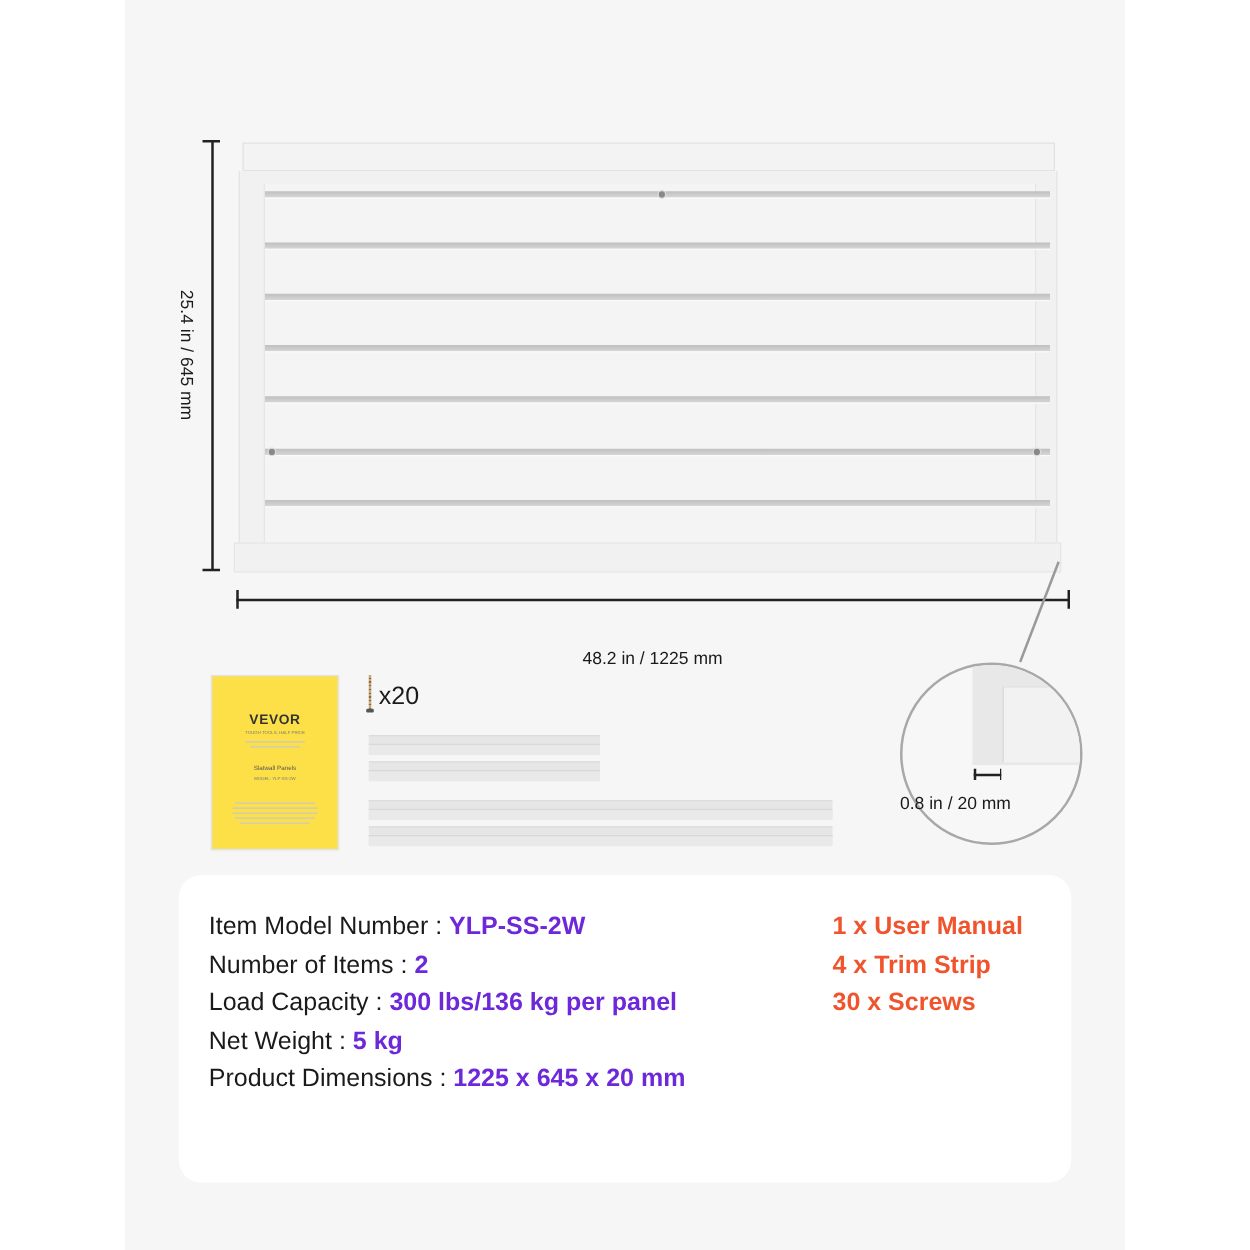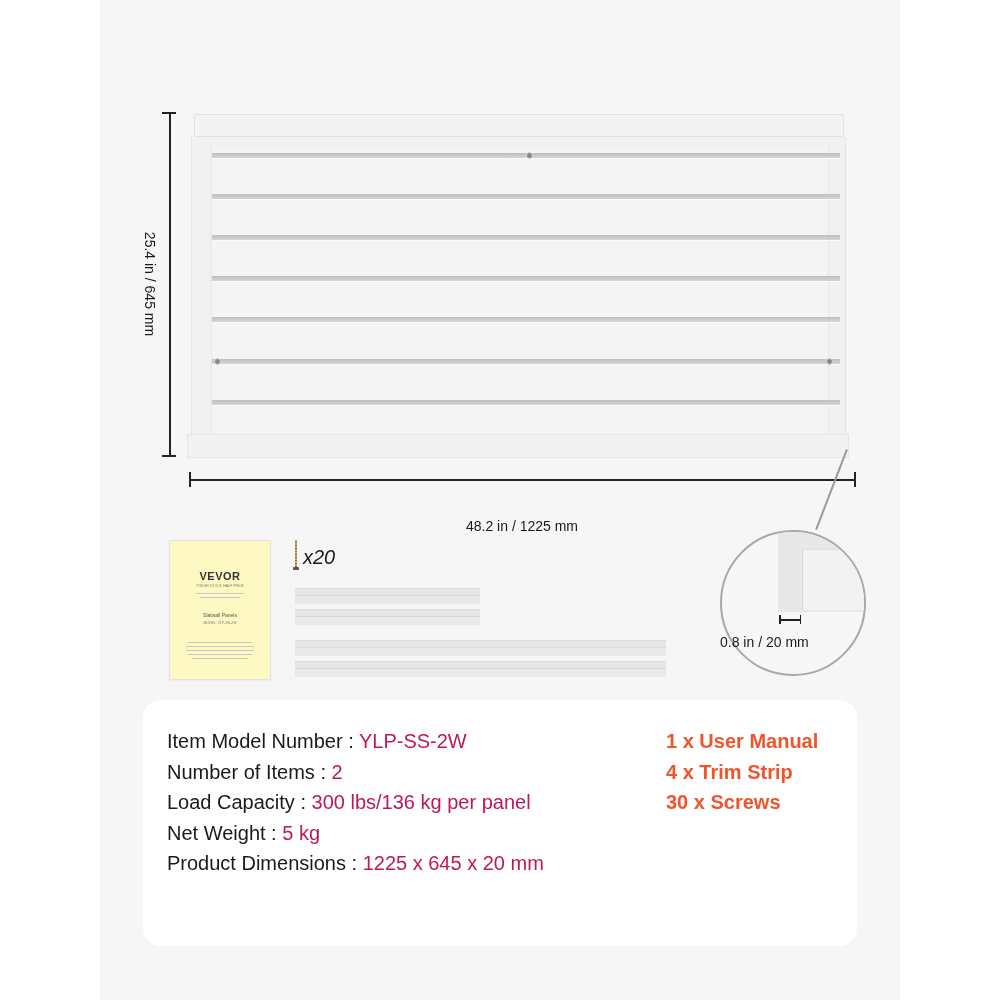--- a/index.html
+++ b/index.html
@@ -41,47 +41,47 @@
   .callout .edge-a { position:absolute; left:56px; top:-2px; width:90px; height:82px; background:#e8e8e8; }
   .callout .edge-b { position:absolute; left:80px; top:17px; width:70px; height:60px; background:#f2f2f2;
                      border-left:1px solid #d6d6d6; border-top:1px solid #e0e0e0; }
   .callout .mini-dim { position:absolute; left:57px; top:83px; width:22px; height:8px; }
   .callout .mini-dim .l { position:absolute; left:0; top:0; width:1.5px; height:9px; background:#222; }
   .callout .mini-dim .r { position:absolute; right:0; top:0; width:1.5px; height:9px; background:#222; }
   .callout .mini-dim .m { position:absolute; left:0; top:4px; width:22px; height:1.5px; background:#222; }
   .callout-label { position:absolute; left:720px; top:634px; width:146px; text-align:left; font-size:14px; }
 
   
-  .manual { position:absolute; left:169px; top:540px; width:100px; height:138px; background:#fef9c3;
+  .manual { position:absolute; left:169px; top:540px; width:100px; height:138px; background:#fde047;
             border:1px solid #e2e2e2; box-shadow: 0 1px 2px rgba(0,0,0,0.05); }
   .manual .brand { position:absolute; left:0; width:100%; top:29px; text-align:center; font-weight:bold;
                    font-size:11px; letter-spacing:0.5px; color:#333; }
   .manual .tag { position:absolute; left:0; width:100%; top:43px; text-align:center; font-size:3.5px; color:#777; }
   .manual .line { position:absolute; height:1px; background:#c8c8c8; }
   .manual .title { position:absolute; left:0; width:100%; top:71px; text-align:center; font-size:5px; color:#555; }
   .manual .model { position:absolute; left:0; width:100%; top:80px; text-align:center; font-size:3.5px; color:#777; }
 
   
   .screw-icon { position:absolute; left:294px; top:540px; width:4px; height:32px; }
   .screw-icon .shaft { position:absolute; left:1px; top:0; width:2px; height:28px;
                        background:repeating-linear-gradient(#c9a87a 0 2px,#8a6a45 2px 3px); }
   .screw-icon .head { position:absolute; left:-1px; top:27px; width:6px; height:3px; background:#555; border-radius:1px; }
-  .screw-qty { position:absolute; left:303px; top:546px; font-size:20px; color:#1a1a1a;font-style:italic; }
+  .screw-qty { position:absolute; left:303px; top:546px; font-size:20px; color:#1a1a1a; }
 
   
   .strip { position:absolute; left:295px; height:14px; background:#e6e6e6; border-top:1px solid #dcdcdc; }
   .strip::after { content:""; position:absolute; left:0; top:6px; width:100%; height:8px; background:#e9e9e9;
                   border-top:1px solid #d8d8d8; }
 
   
   .card { position:absolute; left:143px; top:700px; width:714px; height:246px; background:#ffffff; border-radius:18px; }
   .spec-list { position:absolute; left:24px; top:26px; }
   .spec-row { height:30.5px; font-size:20px; line-height:30.5px; white-space:nowrap; }
   .spec-row .k { color:#1a1a1a; }
-  .spec-row .v { color:#be185d; font-weight:normal; }
+  .spec-row .v { color:#6d28d9; font-weight:bold; }
   .acc { position:absolute; left:523px; top:26px; }
   .acc .head { height:30.5px; font-size:20px; line-height:30.5px; color:#1a1a1a; }
   .acc .item { height:30.5px; font-size:20px; line-height:30.5px; color:#f0542c; font-weight:bold; }
 </style>
 </head>
 <body>
 
 <div class="canvas"></div>
 
 <div class="vdim-cap" style="top:112px;"></div>

